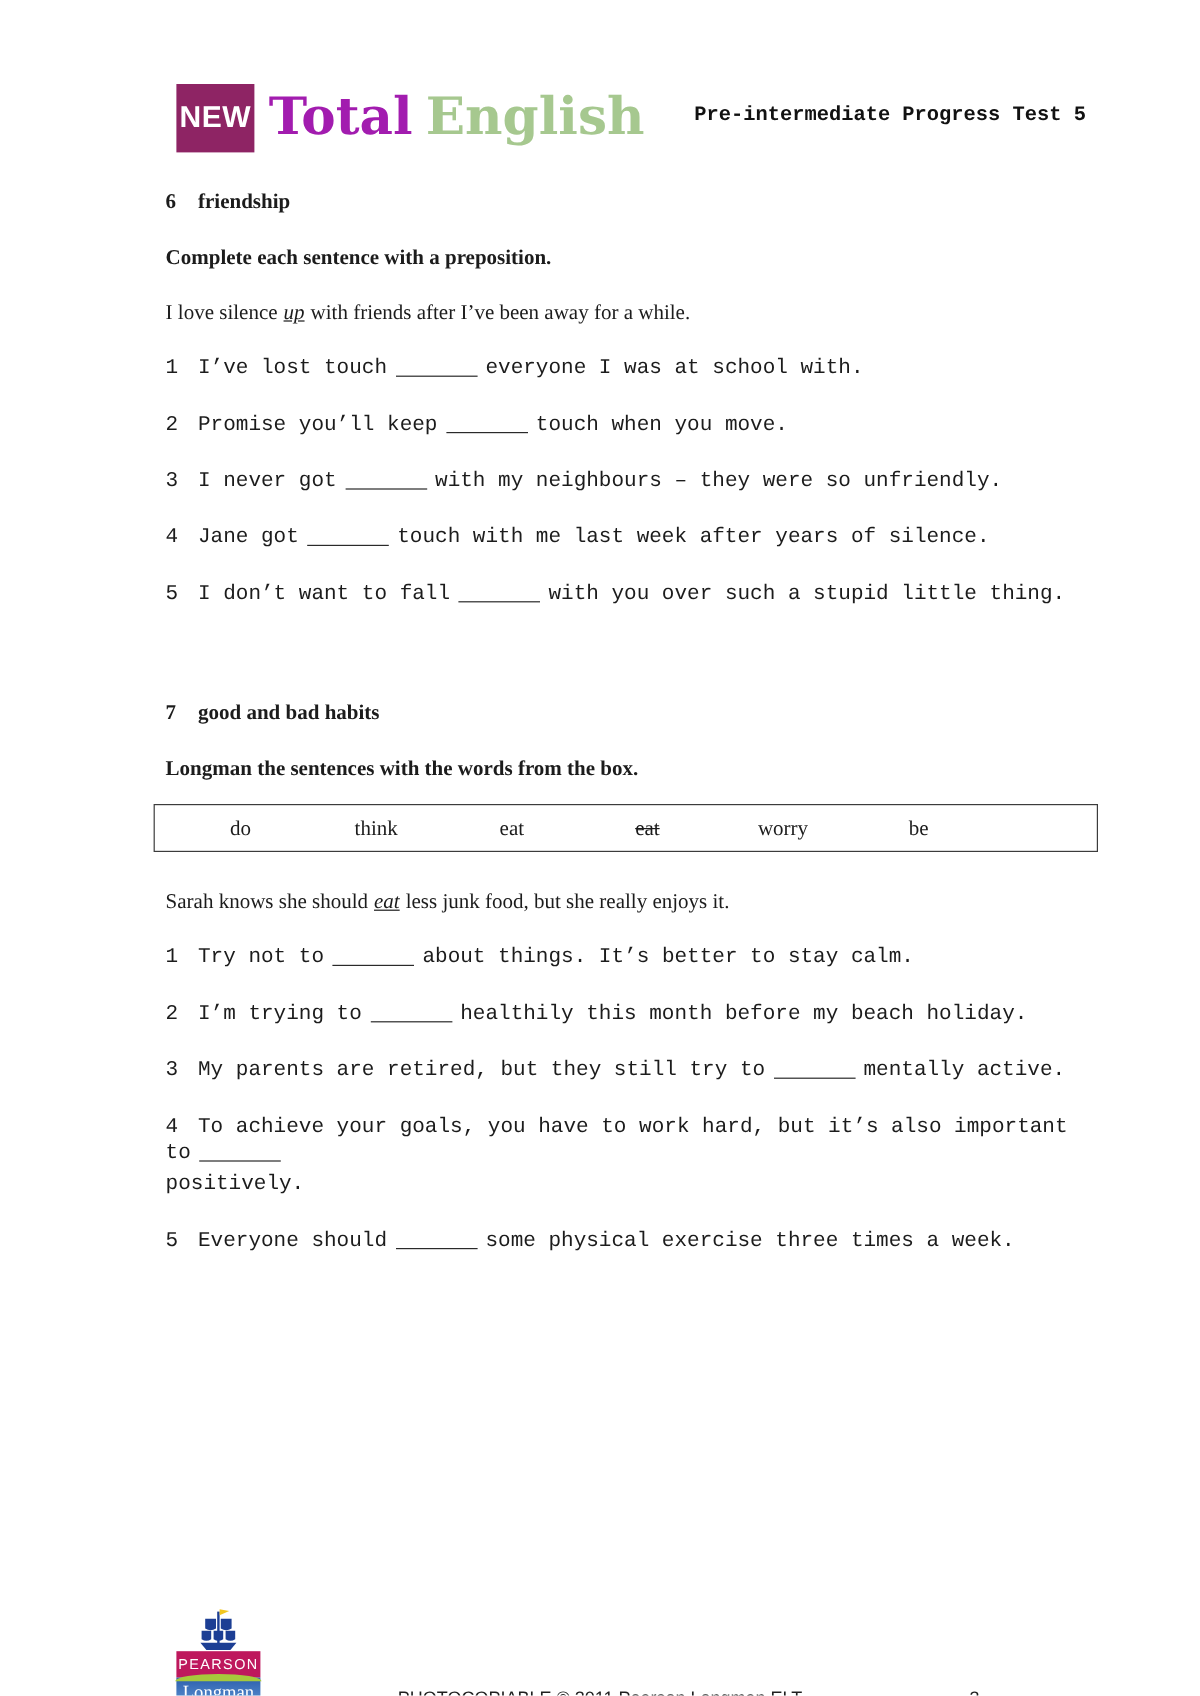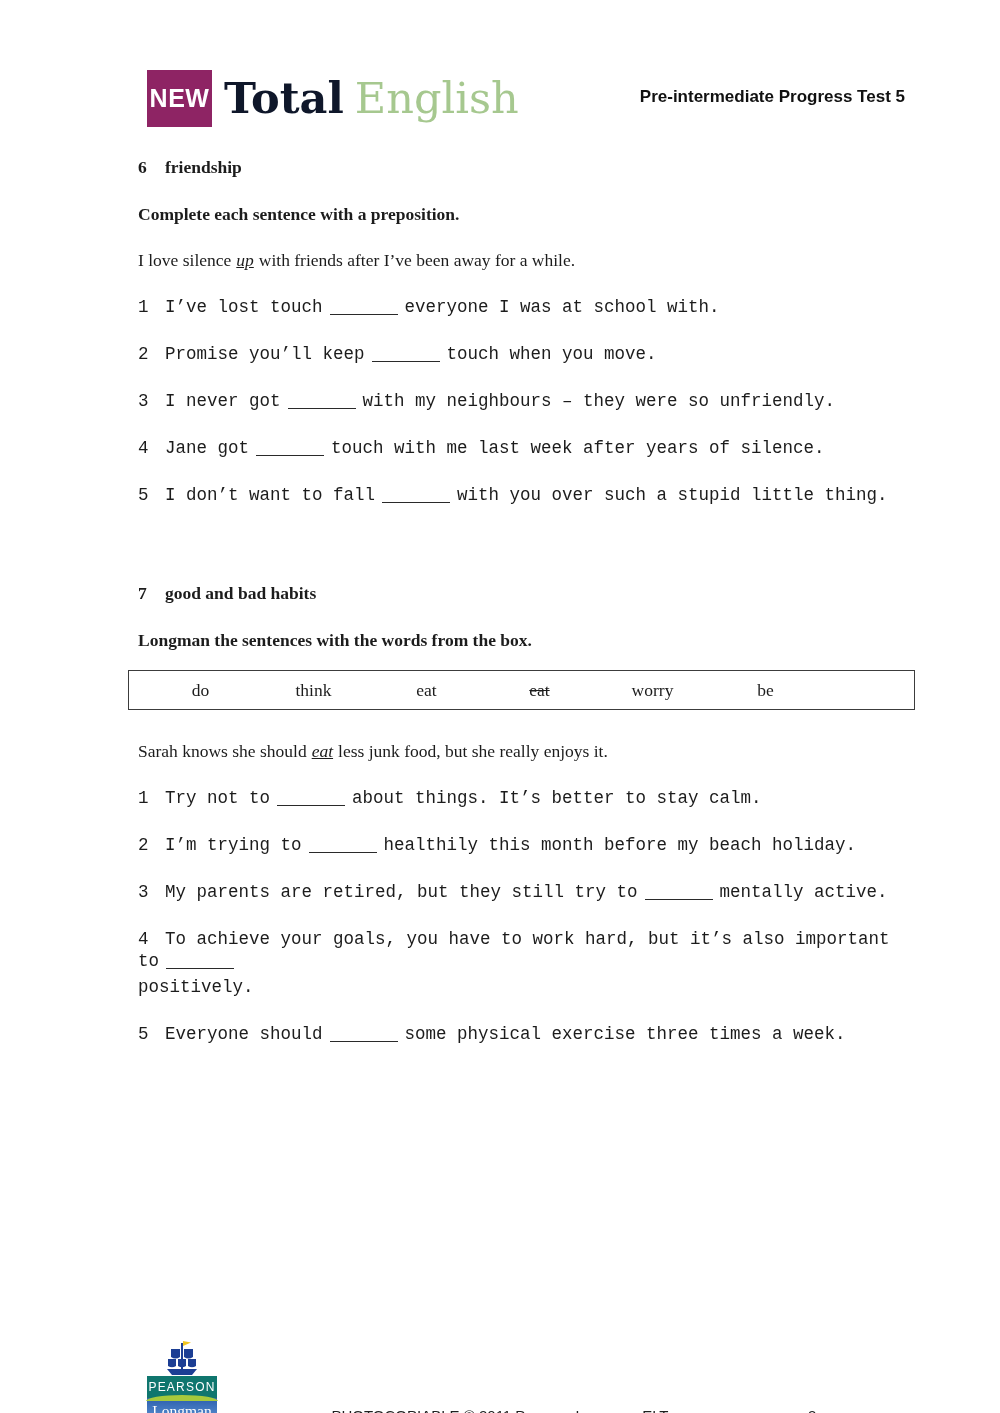--- a/index.html
+++ b/index.html
@@ -20,28 +20,28 @@
   }
   .brand { display: flex; align-items: center; }
   .brand-new {
     width: 65px; height: 57px; background: #8e2464;
     color: #ffffff; font-family: "Liberation Sans", sans-serif;
     font-weight: bold; font-size: 25px; letter-spacing: 0.5px;
     display: flex; align-items: center; justify-content: center;
   }
   .brand-total {
     font-family: "DejaVu Serif", serif; font-weight: bold;
-    font-size: 43px; color: #0f172a; margin-left: 12px; line-height: 57px;
+    font-size: 43px; color: #a21caf; margin-left: 12px; line-height: 57px;
   }
   .brand-english {
-    font-family: "DejaVu Serif", serif; font-weight: normal;
+    font-family: "DejaVu Serif", serif; font-weight: bold;
     font-size: 43px; color: #a6c88f; margin-left: 11px; line-height: 57px;
   }
   .doc-title {
-    font-family: Liberation Sans, sans-serif; font-weight: bold;
+    font-family: Liberation Mono, monospace; font-weight: bold;
     font-size: 17px; color: #111; margin-top: 17px;
   }
 
   
   .content { padding: 0 85px 0 138px; font-size: 17.5px; line-height: 22px; }
 
   .ex-heading { font-size: 17.5px; font-weight: bold; margin: 28px 0 0 0; }
   .ex-heading .num, .item .num { display: inline-block; width: 27px; }
   .instruction { font-weight: bold; margin: 25px 0 0 0; }
   .example { margin: 24px 0 0 0; }
@@ -63,21 +63,21 @@
     display: flex; align-items: center; padding-left: 15px;
   }
   .word-box .word { display: inline-block; width: 113px; text-align: center; }
   .word-box .word.struck { text-decoration: line-through; }
   .box-example { margin: 30px 0 16px 0; }
 
   
   .footer-logo { position: absolute; left: 147px; top: 1270px; width: 70px; }
   .ship-wrap { display: flex; justify-content: center; height: 36px; }
   .pearson-bar {
-    height: 22px; background: #0f766e; color: #ffffff;
+    height: 22px; background: #be185d; color: #ffffff;
     font-family: "Liberation Sans", sans-serif; font-size: 12px; letter-spacing: 1.2px;
     display: flex; align-items: center; justify-content: center;
   }
   .longman-bar {
     position: relative; height: 26px;
     background: linear-gradient(180deg, #2c5fae 0%, #4a7fc4 55%, #6fa0d8 100%);
     color: #ffffff; font-family: "Liberation Serif", serif; font-size: 15.5px;
     display: flex; align-items: center; justify-content: center;
   }
   .swoosh {

